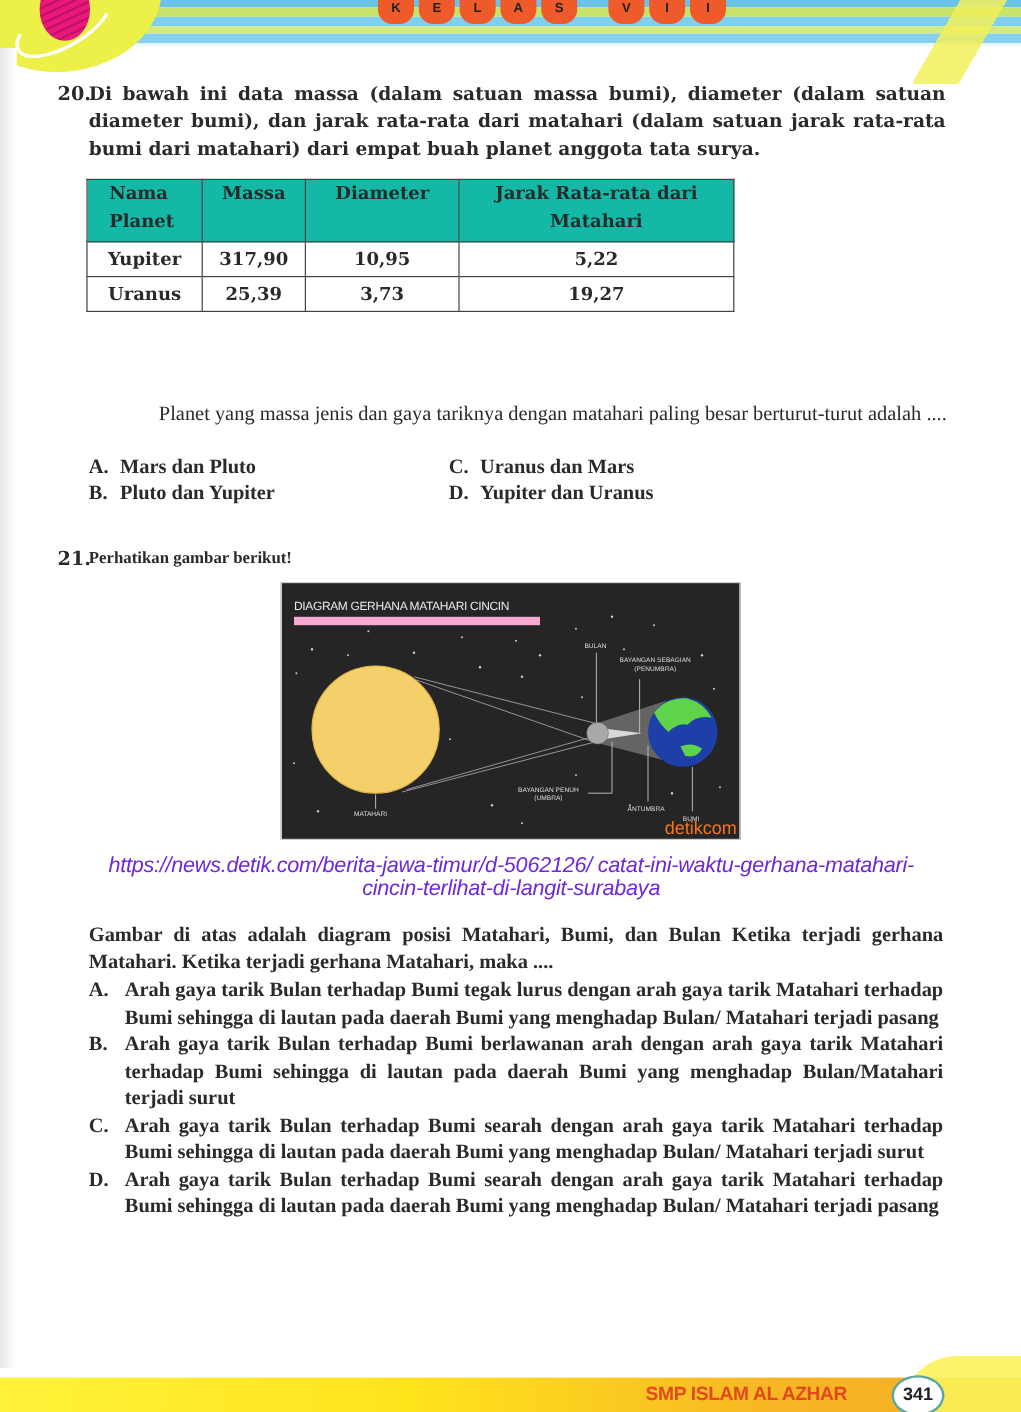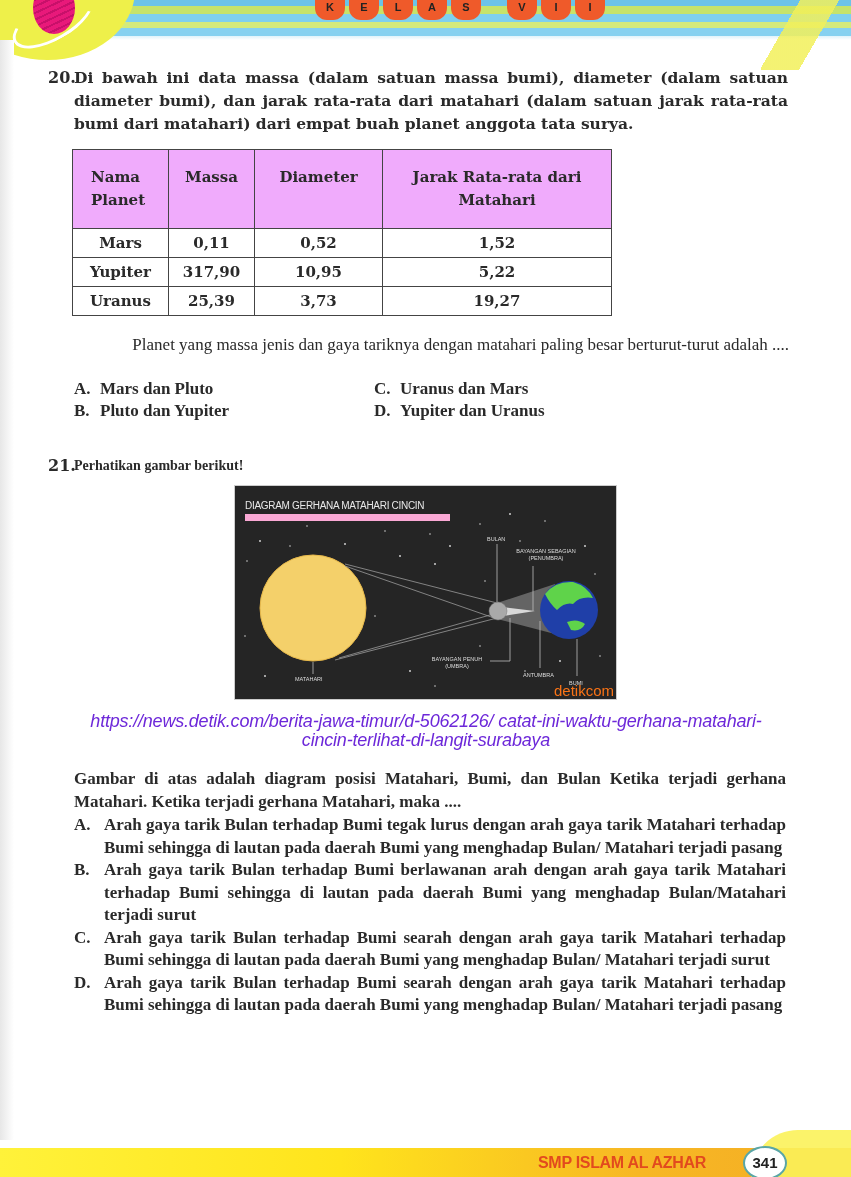--- a/index.html
+++ b/index.html
@@ -33,21 +33,21 @@
   
   .q { position: absolute; left: 48px; font-size: 17.5px; line-height: 23px; }
   .q .num { position: absolute; left: 0; top: 0; font-weight: bold; font-family: "DejaVu Serif", serif; font-size: 16px; }
   .q .body { margin-left: 26px; text-align: justify; }
   .q20 { top: 66px; width: 740px; }
   .q20 .num { font-weight: bold; text-align: center; }
   .q20 .body { font-weight: bold; font-family: "DejaVu Serif", serif; font-size: 15.5px; line-height: 23px; }
 
   
   .data-table { position: absolute; left: 72px; top: 149px; width: 540px; border-collapse: collapse; font-family: "DejaVu Serif", serif; font-weight: bold; font-size: 15px; }
-  .data-table th { background: #f0abfc; border: 1.5px solid #444; padding: 16px 6px; height: 52px; vertical-align: top; line-height: 23px; }
+  .data-table th { background: #14b8a6; border: 1.5px solid #444; padding: 0 6px; height: 52px; vertical-align: top; line-height: 23px; }
   .data-table td { border: 1.5px solid #444; text-align: center; height: 29px; }
   .data-table th.c0 { width: 96px; text-align: left; padding-left: 18px; }
   .data-table th.c1 { width: 86px; }
   .data-table th.c2 { width: 128px; }
 
   .stem { position: absolute; left: 74px; top: 334px; width: 715px; font-size: 17px; line-height: 22px; font-weight: normal; text-align: right; }
   .opts { position: absolute; left: 74px; top: 378px; width: 600px; font-size: 17px; line-height: 22px; font-weight: bold; }
   .opt-row { display: flex; }
   .opt { width: 319px; display: flex; }
   .opt .lt { width: 26px; }
@@ -114,26 +114,20 @@
 <table class="data-table">
   <thead>
     <tr>
       <th class="c0">Nama Planet</th>
       <th class="c1">Massa</th>
       <th class="c2">Diameter</th>
       <th class="c3">Jarak Rata-rata dari Matahari</th>
     </tr>
   </thead>
   <tbody>
-    <tr>
-      <td>Mars</td>
-      <td>0,11</td>
-      <td>0,52</td>
-      <td>1,52</td>
-    </tr>
     <tr>
       <td>Yupiter</td>
       <td>317,90</td>
       <td>10,95</td>
       <td>5,22</td>
     </tr>
     <tr>
       <td>Uranus</td>
       <td>25,39</td>
       <td>3,73</td>

